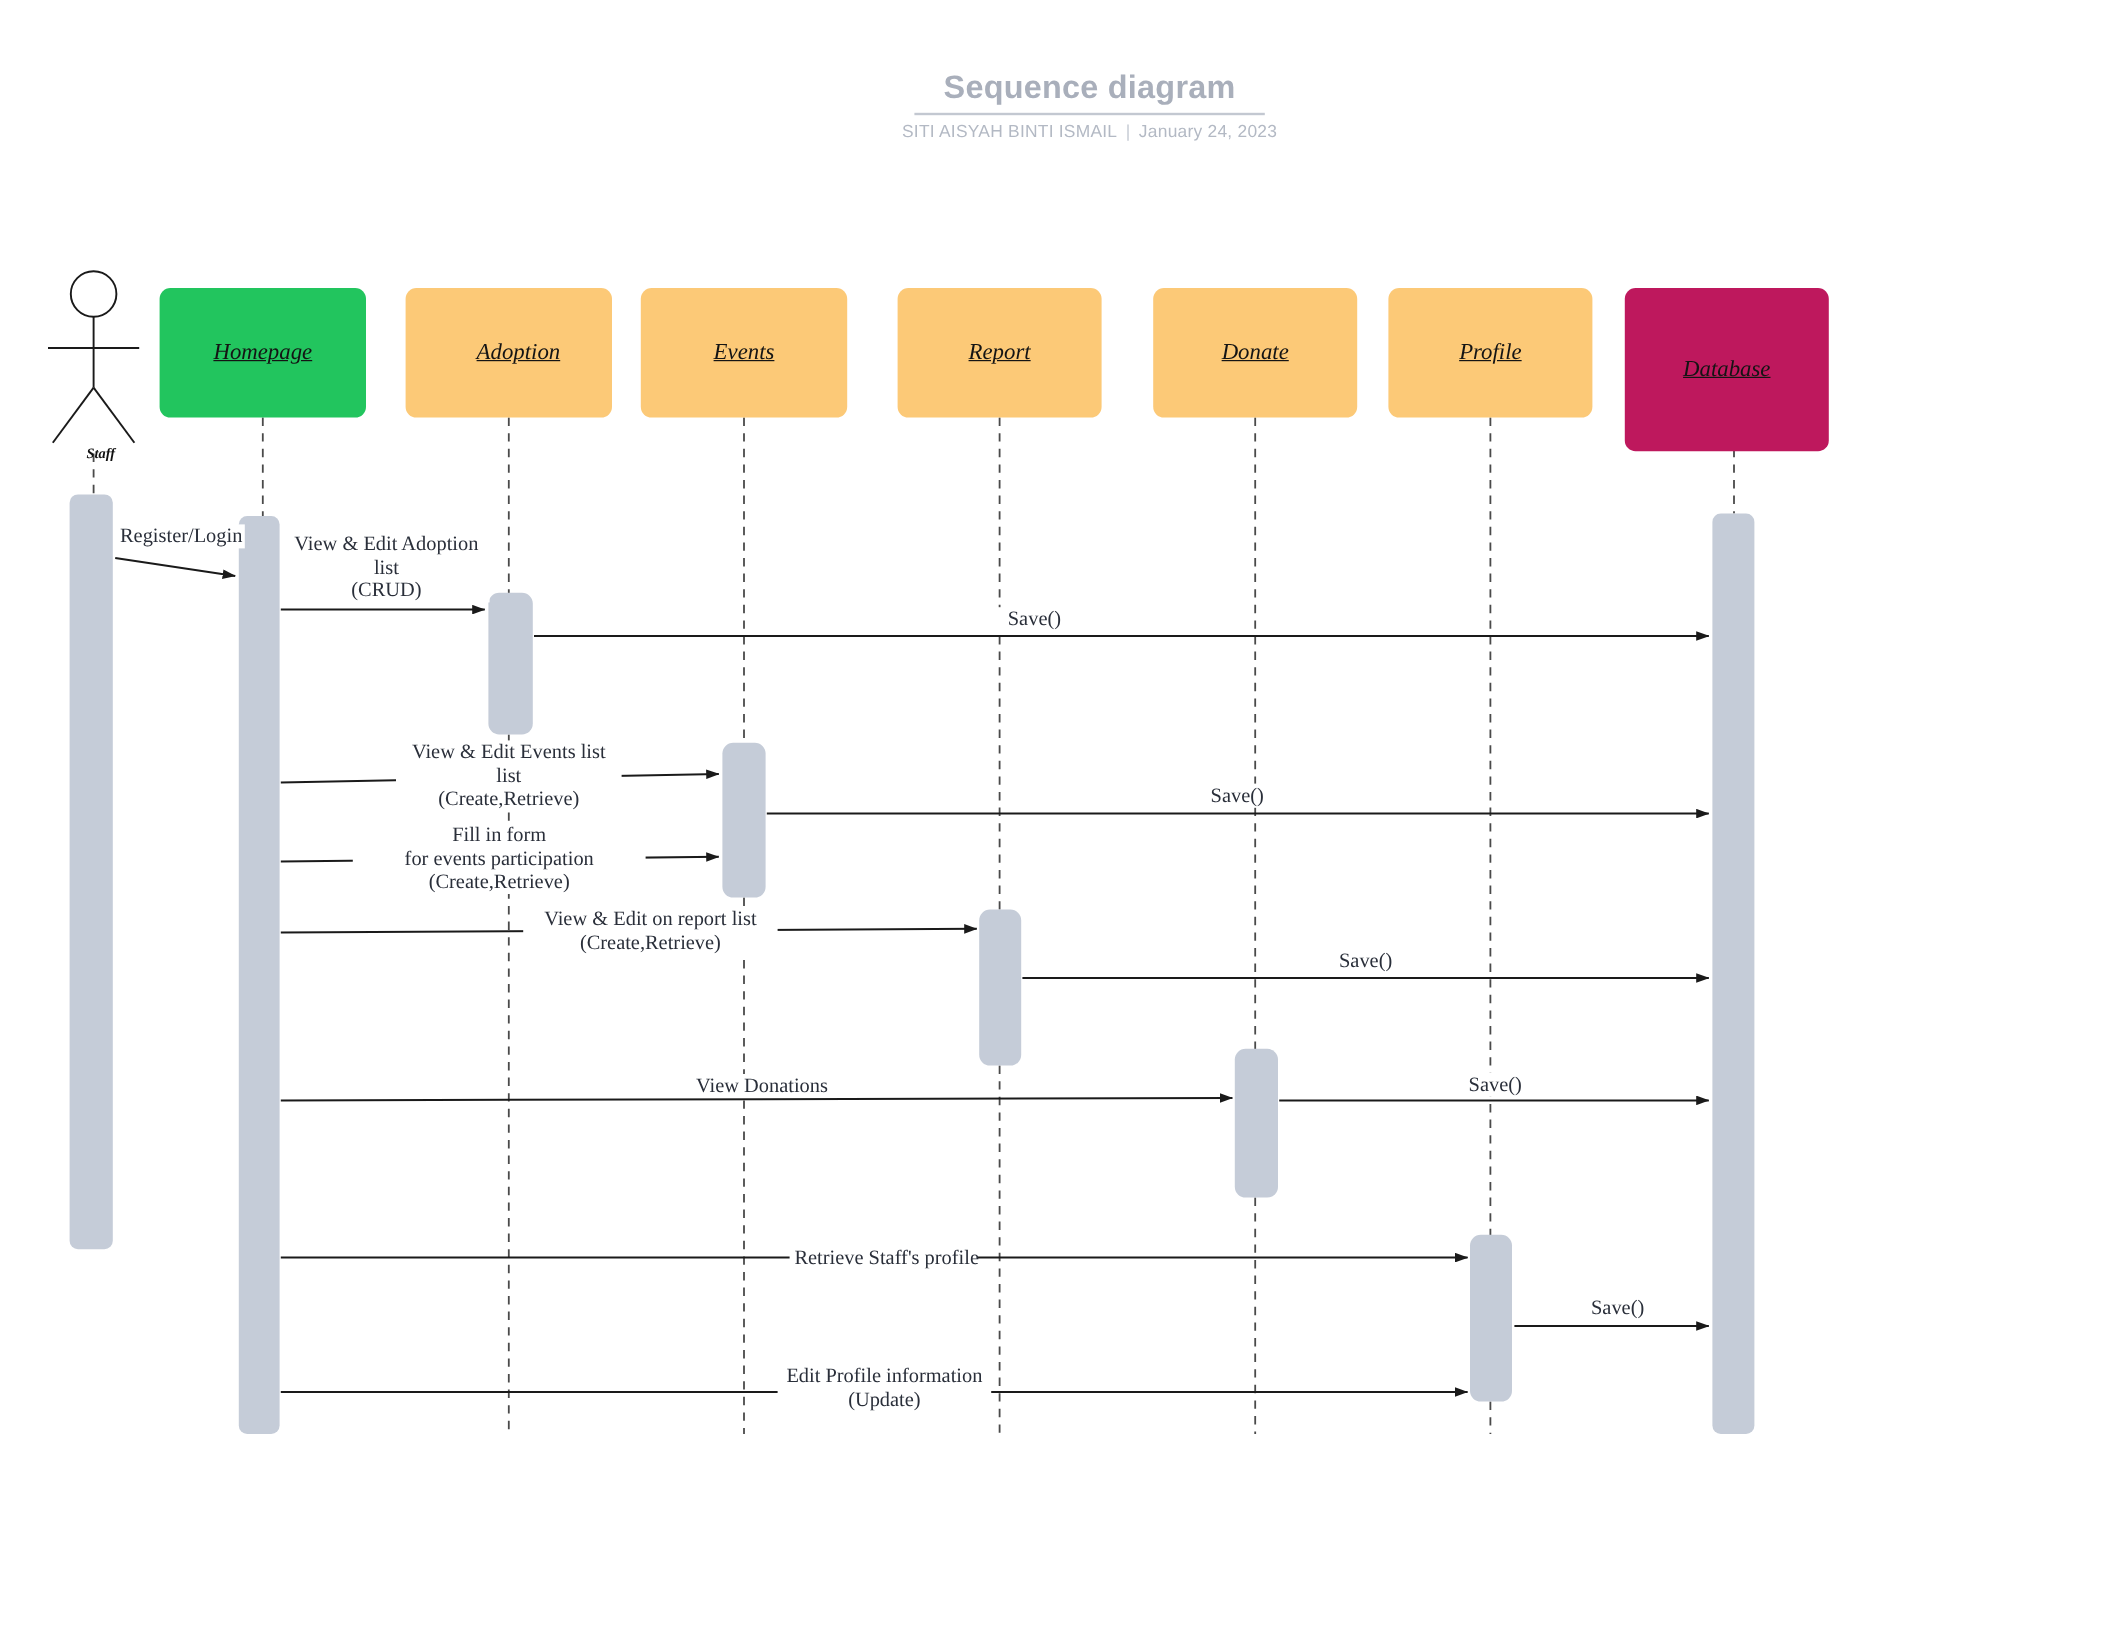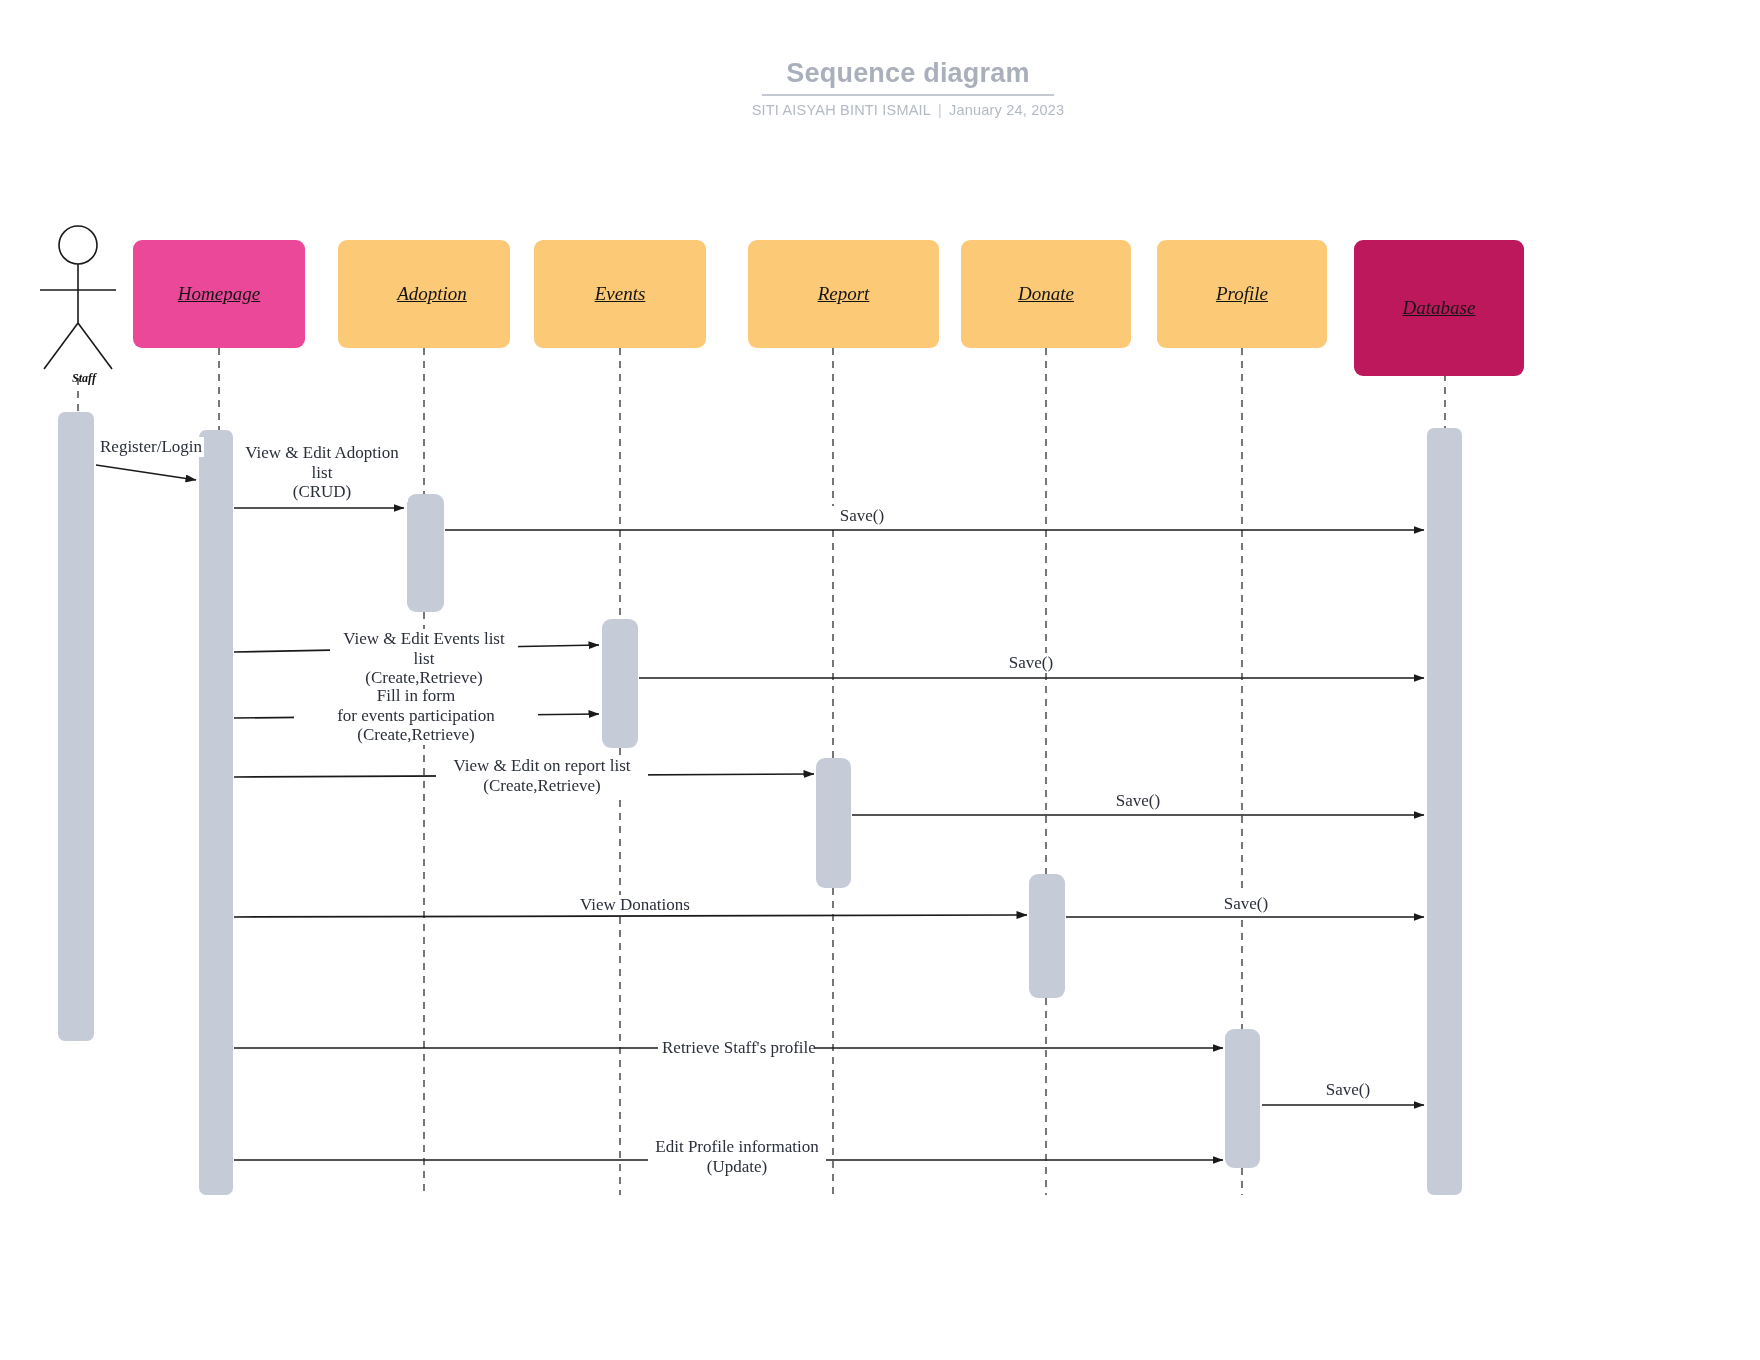--- a/index.html
+++ b/index.html
@@ -179,51 +179,51 @@
       <line x1="234" y1="917" x2="1027" y2="915" marker-end="url(#arrowhead)"></line>
       <line x1="1066" y1="917" x2="1424" y2="917" marker-end="url(#arrowhead)"></line>
       <line x1="234" y1="1048" x2="1223" y2="1048" marker-end="url(#arrowhead)"></line>
       <line x1="1262" y1="1105" x2="1424" y2="1105" marker-end="url(#arrowhead)"></line>
       <line x1="234" y1="1160" x2="1223" y2="1160" marker-end="url(#arrowhead)"></line>
     </g>
   </svg>
 
   <div id="actor-label">Staff</div>
 
-  <div class="participant" style="left:133px; top:240px; width:172px; height:108px; background:#ec4899;">
+  <div class="participant" style="left:133px; top:240px; width:172px; height:108px; background:#22c55e;">
     <span class="participant-label">Homepage</span>
   </div>
   <div class="participant" style="left:338px; top:240px; width:172px; height:108px; background:#FCC977;padding-left:16px;">
     <span class="participant-label">Adoption</span>
   </div>
   <div class="participant" style="left:534px; top:240px; width:172px; height:108px; background:#FCC977;">
     <span class="participant-label">Events</span>
   </div>
-  <div class="participant" style="left:748px; top:240px; width:191px; height:108px; background:#FCC977;text-align:center;">
+  <div class="participant" style="left:748px; top:240px; width:170px; height:108px; background:#FCC977;text-align:center;">
     <span class="participant-label">Report</span>
   </div>
   <div class="participant" style="left:961px; top:240px; width:170px; height:108px; background:#FCC977;">
     <span class="participant-label">Donate</span>
   </div>
   <div class="participant" style="left:1157px; top:240px; width:170px; height:108px; background:#FCC977;">
     <span class="participant-label">Profile</span>
   </div>
   <div class="participant" style="left:1354px; top:240px; width:170px; height:136px; background:#be185d;align-items:center;">
     <span class="participant-label">Database</span>
   </div>
 
   <div class="msg-label nowrap" style="left:96px; top:437px; width:108px;">Register/Login</div>
 
   <div class="msg-label" style="left:236px; top:443px; width:172px;">View &amp; Edit Adoption
 list
 (CRUD)</div>
 
   <div class="msg-label nowrap" style="left:824px; top:506px; width:76px;">Save()</div>
 
-  <div class="msg-label" style="left:330px; top:617px; width:188px;margin-top:12px;">View &amp; Edit Events list
+  <div class="msg-label" style="left:330px; top:617px; width:188px;">View &amp; Edit Events list
 list
 (Create,Retrieve)</div>
 
   <div class="msg-label nowrap" style="left:993px; top:653px; width:76px;">Save()</div>
 
   <div class="msg-label" style="left:294px; top:686px; width:244px;">Fill in form
 for events participation
 (Create,Retrieve)</div>
 
   <div class="msg-label" style="left:436px; top:756px; width:212px;">View &amp; Edit on report list

